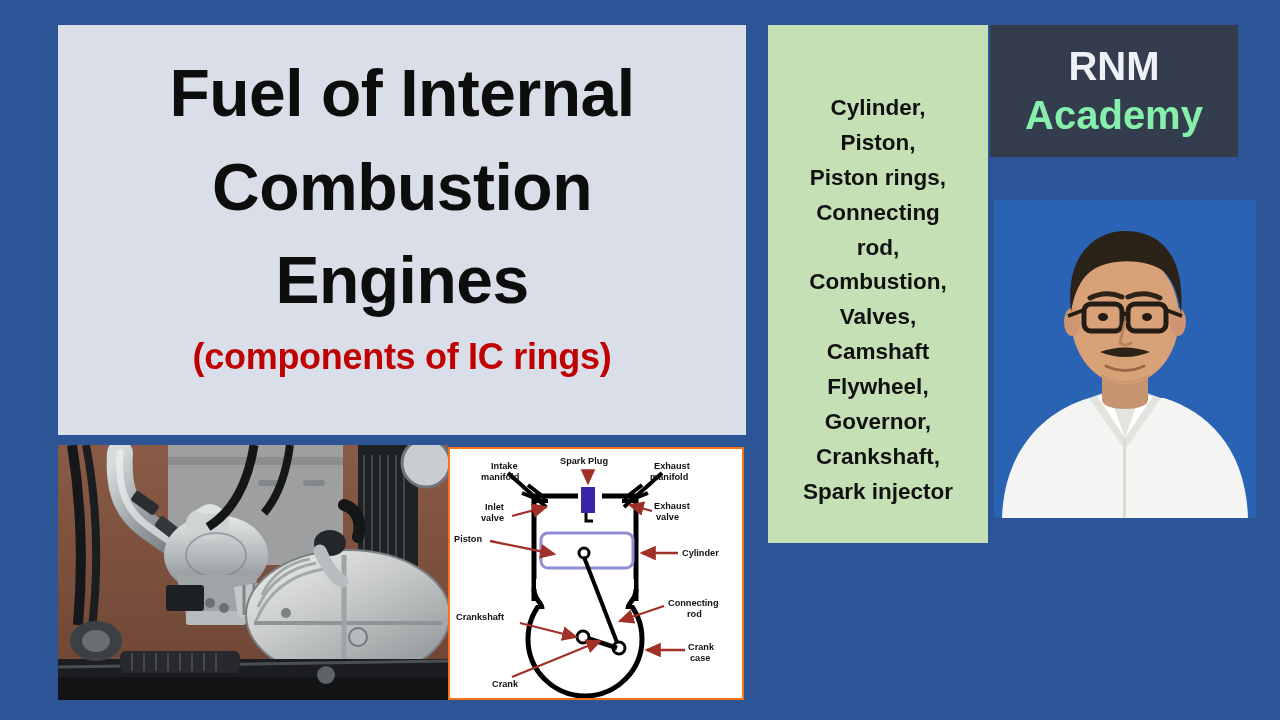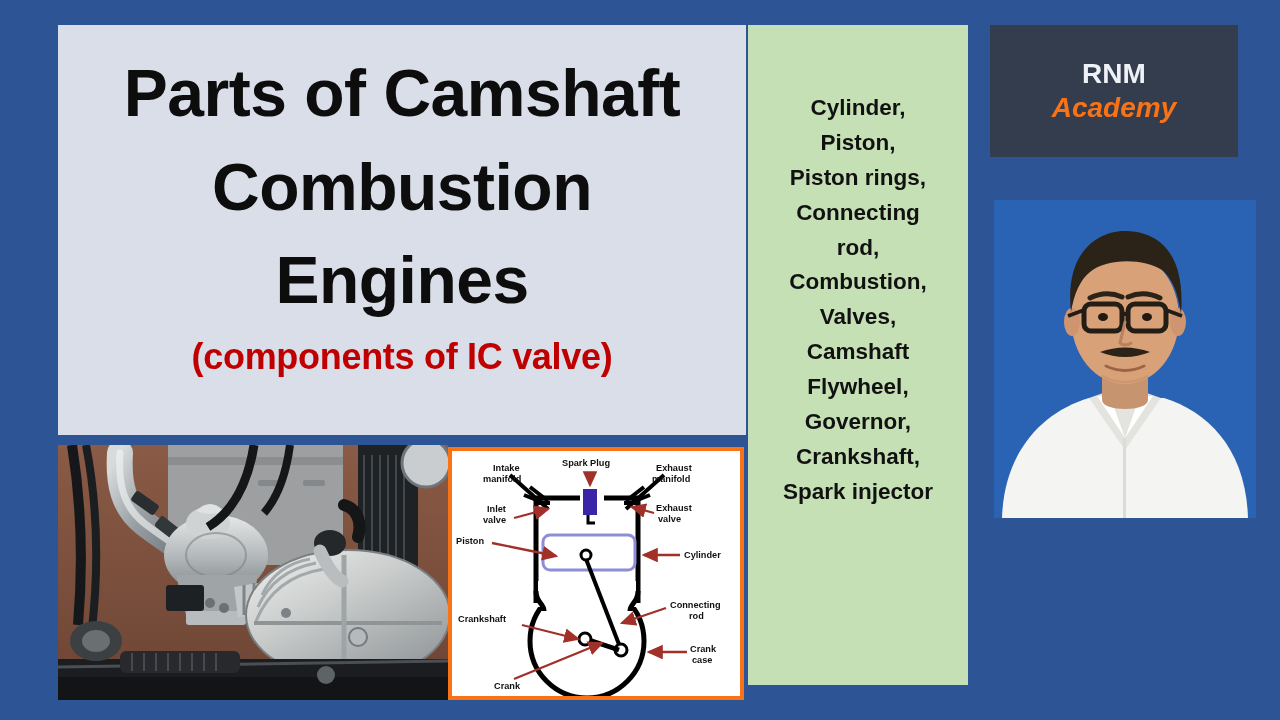--- a/index.html
+++ b/index.html
@@ -51,24 +51,24 @@
     font-weight: bold;
     color: #c00000;
     text-align: center;
     margin-top: 8px;
     letter-spacing: -0.3px;
   }
 
   
   #parts-panel {
     position: absolute;
-    left: 748px;
+    left: 768px;
     top: 25px;
     width: 220px;
-    height: 660px;
+    height: 518px;
     background: #c5e0b4;
     display: flex;
     align-items: flex-start;
     justify-content: center;
     padding-top: 66px;
     box-sizing: border-box;
   }
   #parts-list {
     font-size: 22.5px;
     font-weight: bold;
@@ -87,21 +87,21 @@
     width: 248px;
     height: 132px;
     background: #343d4d;
     display: flex;
     flex-direction: column;
     align-items: center;
     justify-content: center;
   }
   #logo-box .logo-line {
     color: #eef1f5;
-    font-size: 28px;
+    font-size: 40px;
     font-weight: bold;
     line-height: 1.22;
     text-align: center;
   }
 
   
   #presenter {
     position: absolute;
     left: 994px;
     top: 200px;
@@ -125,44 +125,44 @@
   #engine-photo svg { display: block; }
 
   
   #engine-diagram {
     position: absolute;
     left: 448px;
     top: 447px;
     width: 296px;
     height: 253px;
     background: #ffffff;
-    border: 4px solid #f97316;
+    border: 2px solid #f97316;
     box-sizing: border-box;
     overflow: hidden;
   }
   #engine-diagram svg { display: block; }
   .dlabel {
     font-family: "Liberation Sans", sans-serif;
     font-size: 9.2px;
     font-weight: bold;
     fill: #111111;
   }
 </style>
 </head>
 <body>
 
 <div id="slide" style="background: rgb(45, 85, 150);">
 
   <div id="title-panel" style="background: rgb(217, 222, 232);">
     <div id="title-main" style="color: rgb(13, 13, 13);">
-      <div>Parts of Camshaft</div>
+      <div>Fuel of Internal</div>
       <div>Combustion</div>
       <div>Engines</div>
     </div>
-    <div id="title-sub" style="color: rgb(192, 0, 0);">(components of IC valve)</div>
+    <div id="title-sub" style="color: rgb(192, 0, 0);">(components of IC rings)</div>
   </div>
 
   <div id="parts-panel" style="background: rgb(197, 224, 180);">
     <div id="parts-list">
         <span class="part-item">Cylinder,</span>
         <span class="part-item">Piston,</span>
         <span class="part-item">Piston rings,</span>
         <span class="part-item">Connecting</span>
         <span class="part-item">rod,</span>
         <span class="part-item">Combustion,</span>
@@ -170,21 +170,21 @@
         <span class="part-item">Camshaft</span>
         <span class="part-item">Flywheel,</span>
         <span class="part-item">Governor,</span>
         <span class="part-item">Crankshaft,</span>
         <span class="part-item">Spark injector</span>
       </div>
   </div>
 
   <div id="logo-box" style="background: rgb(52, 61, 77);">
     <div class="logo-line" style="color: rgb(238, 241, 245);">RNM</div>
-    <div class="logo-line" style="color: #f97316; font-style: italic;">Academy</div>
+    <div class="logo-line" style="color: #86efac;">Academy</div>
   </div>
 
   <div id="presenter" style="background: rgb(42, 98, 180);">
     <svg width="262" height="318" viewBox="0 0 262 318">
       <rect x="0" y="0" width="262" height="318" fill="#2a62b4"></rect>
 
       <path d="M8 318 C10 252 48 212 95 198 L170 198 C215 212 252 250 254 318 Z" fill="#f4f4f2"></path>
       <path d="M95 198 L131 250 L167 198 L150 192 L112 192 Z" fill="#e3e3df"></path>
 
       <path d="M103 196 L131 238 L116 196 Z" fill="#ffffff"></path>

